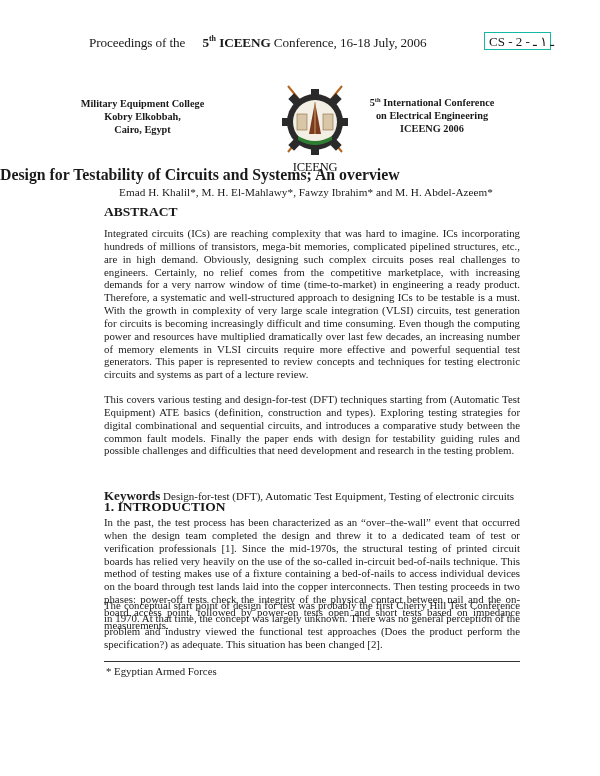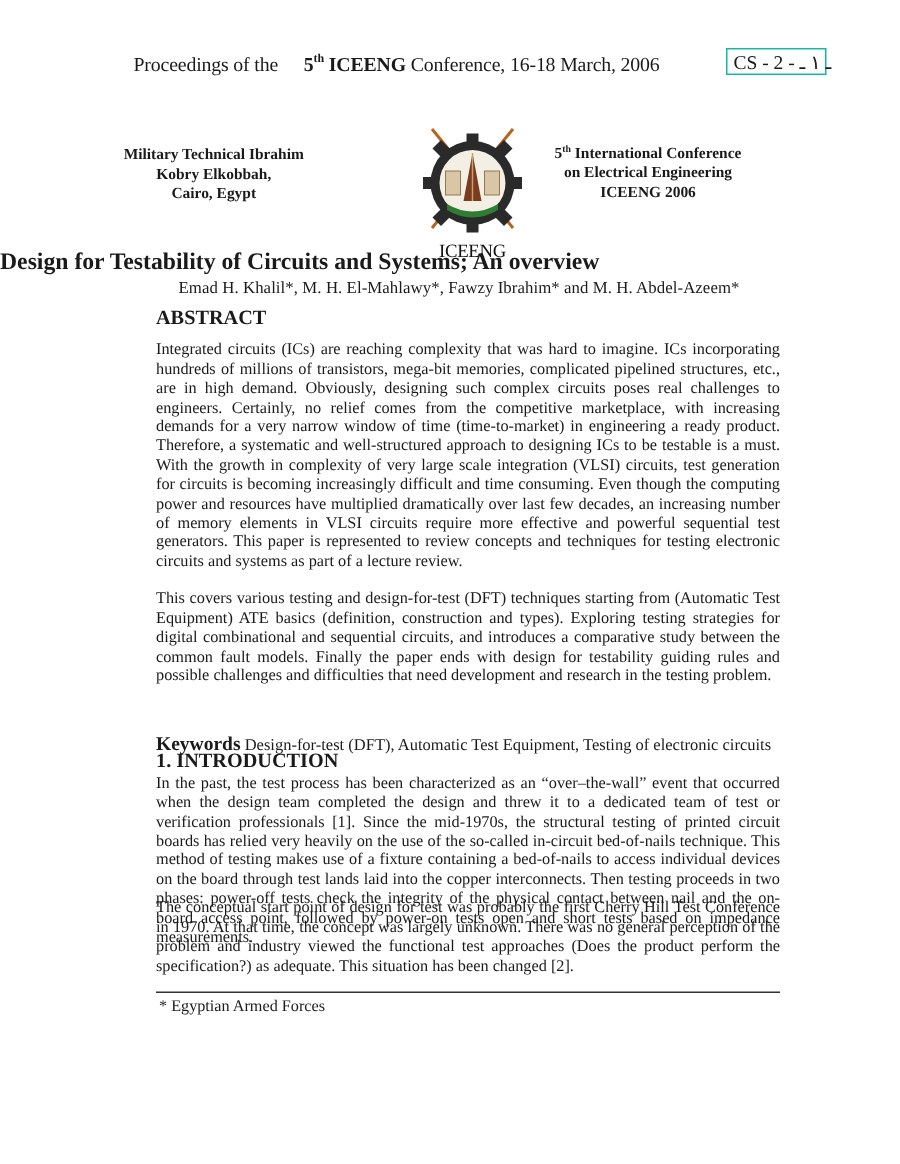--- a/index.html
+++ b/index.html
@@ -31,28 +31,28 @@
   .keywords b { font-size:13px; }
   .p-intro1 { top:516px; }
   .p-intro2 { top:599px; }
   .rule { top:661px; left:104px; width:416px; height:0; border-top:1px solid #333; }
   .footnote { top:665px; left:106px; font-size:10.8px; }
 </style>
 </head>
 <body>
 
 <div class="abs header-line">
-  <span>Proceedings of the </span><b><span>5</span><sup>th</sup> <span>ICEENG</span></b><span> Conference, 16-18 March, 2006</span>
+  <span>Proceedings of the </span><b><span>5</span><sup>th</sup> <span>ICEENG</span></b><span> Conference, 16-18 July, 2006</span>
 </div>
 <div class="abs page-box">
   <span>CS - 2 -  ـ ١ ـ</span>
 </div>
 
 <div class="abs affil affil-left">
-  <div>Military Technical Ibrahim</div>
+  <div>Military Equipment College</div>
   <div>Kobry Elkobbah,</div>
   <div>Cairo, Egypt</div>
 </div>
 
 <div class="abs logo">
   <svg width="66" height="78" viewBox="0 0 66 78">
 
     <line x1="6" y1="4" x2="60" y2="70" stroke="#b5651d" stroke-width="2"></line>
     <line x1="60" y1="4" x2="6" y2="70" stroke="#b5651d" stroke-width="2"></line>
 

